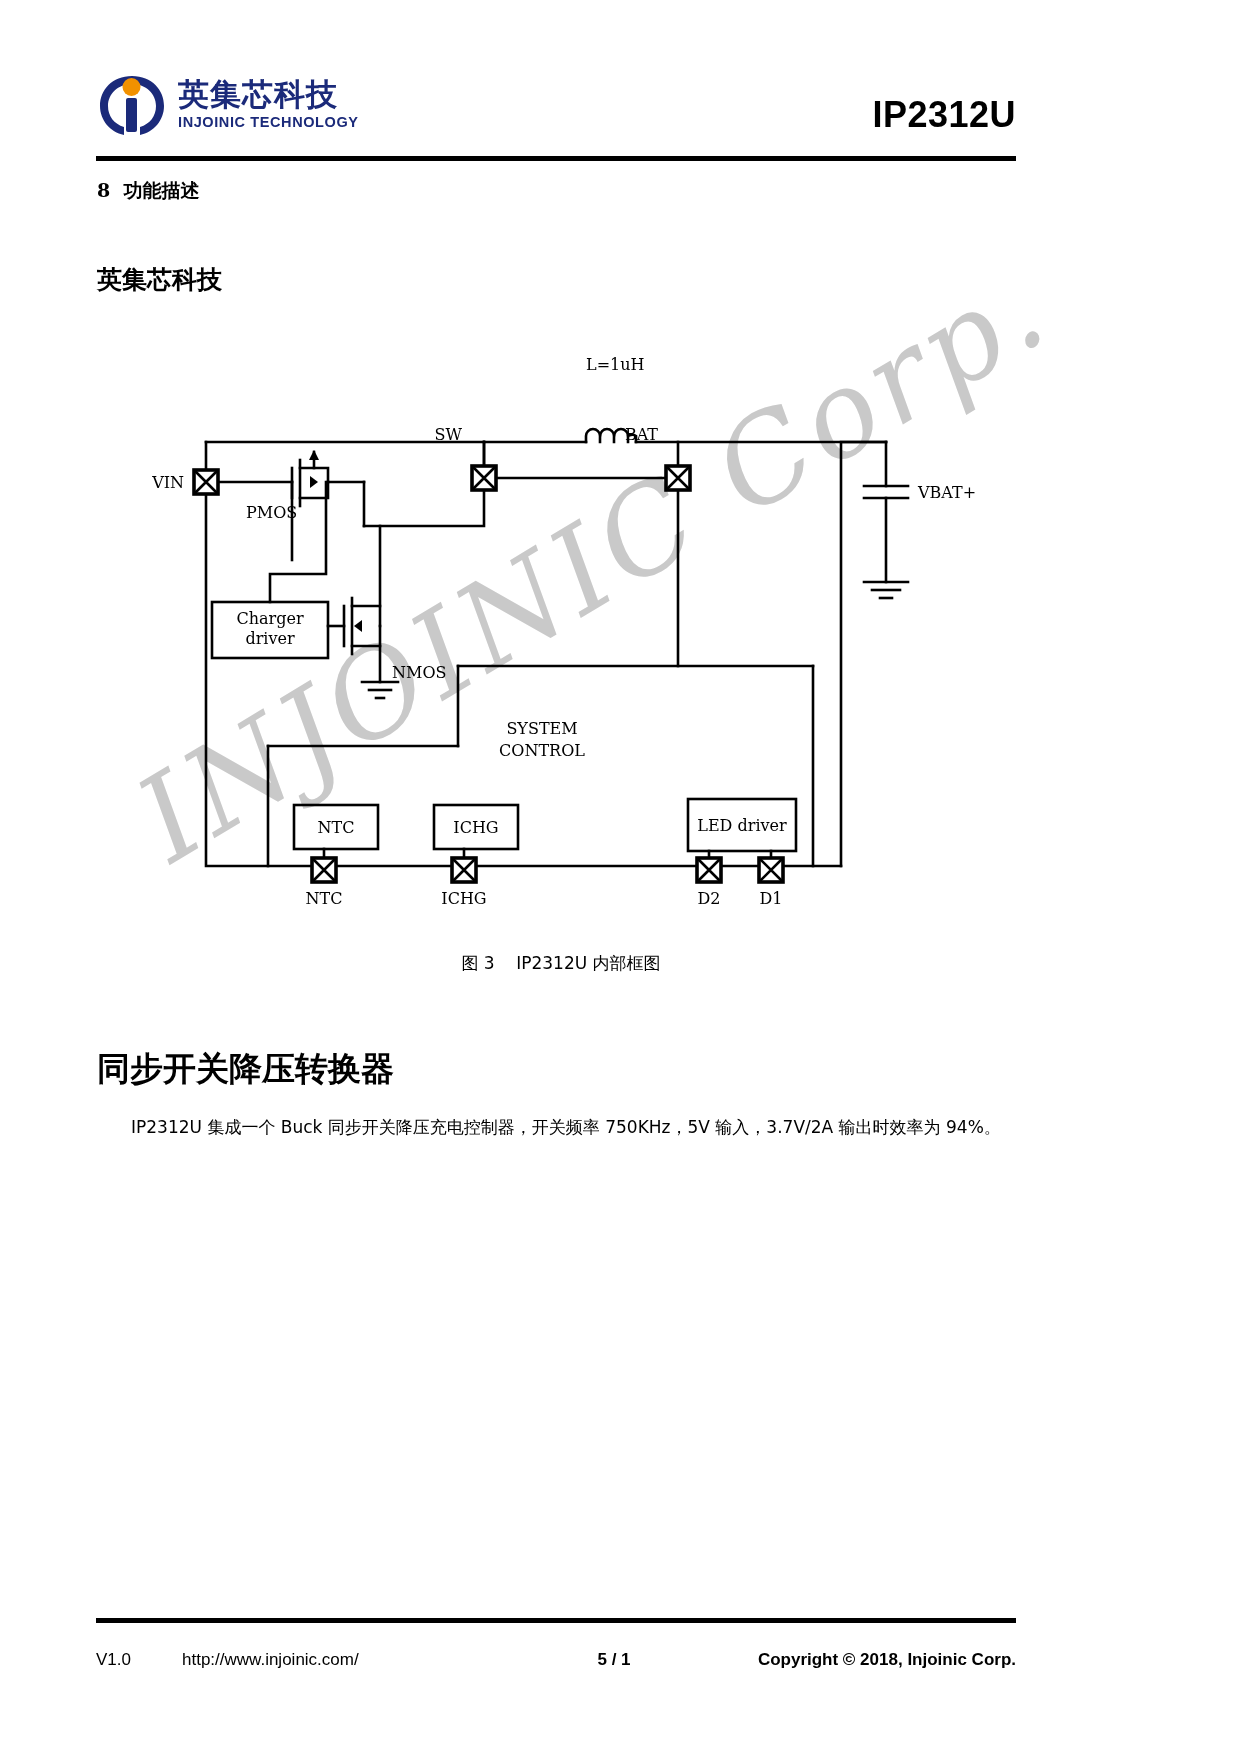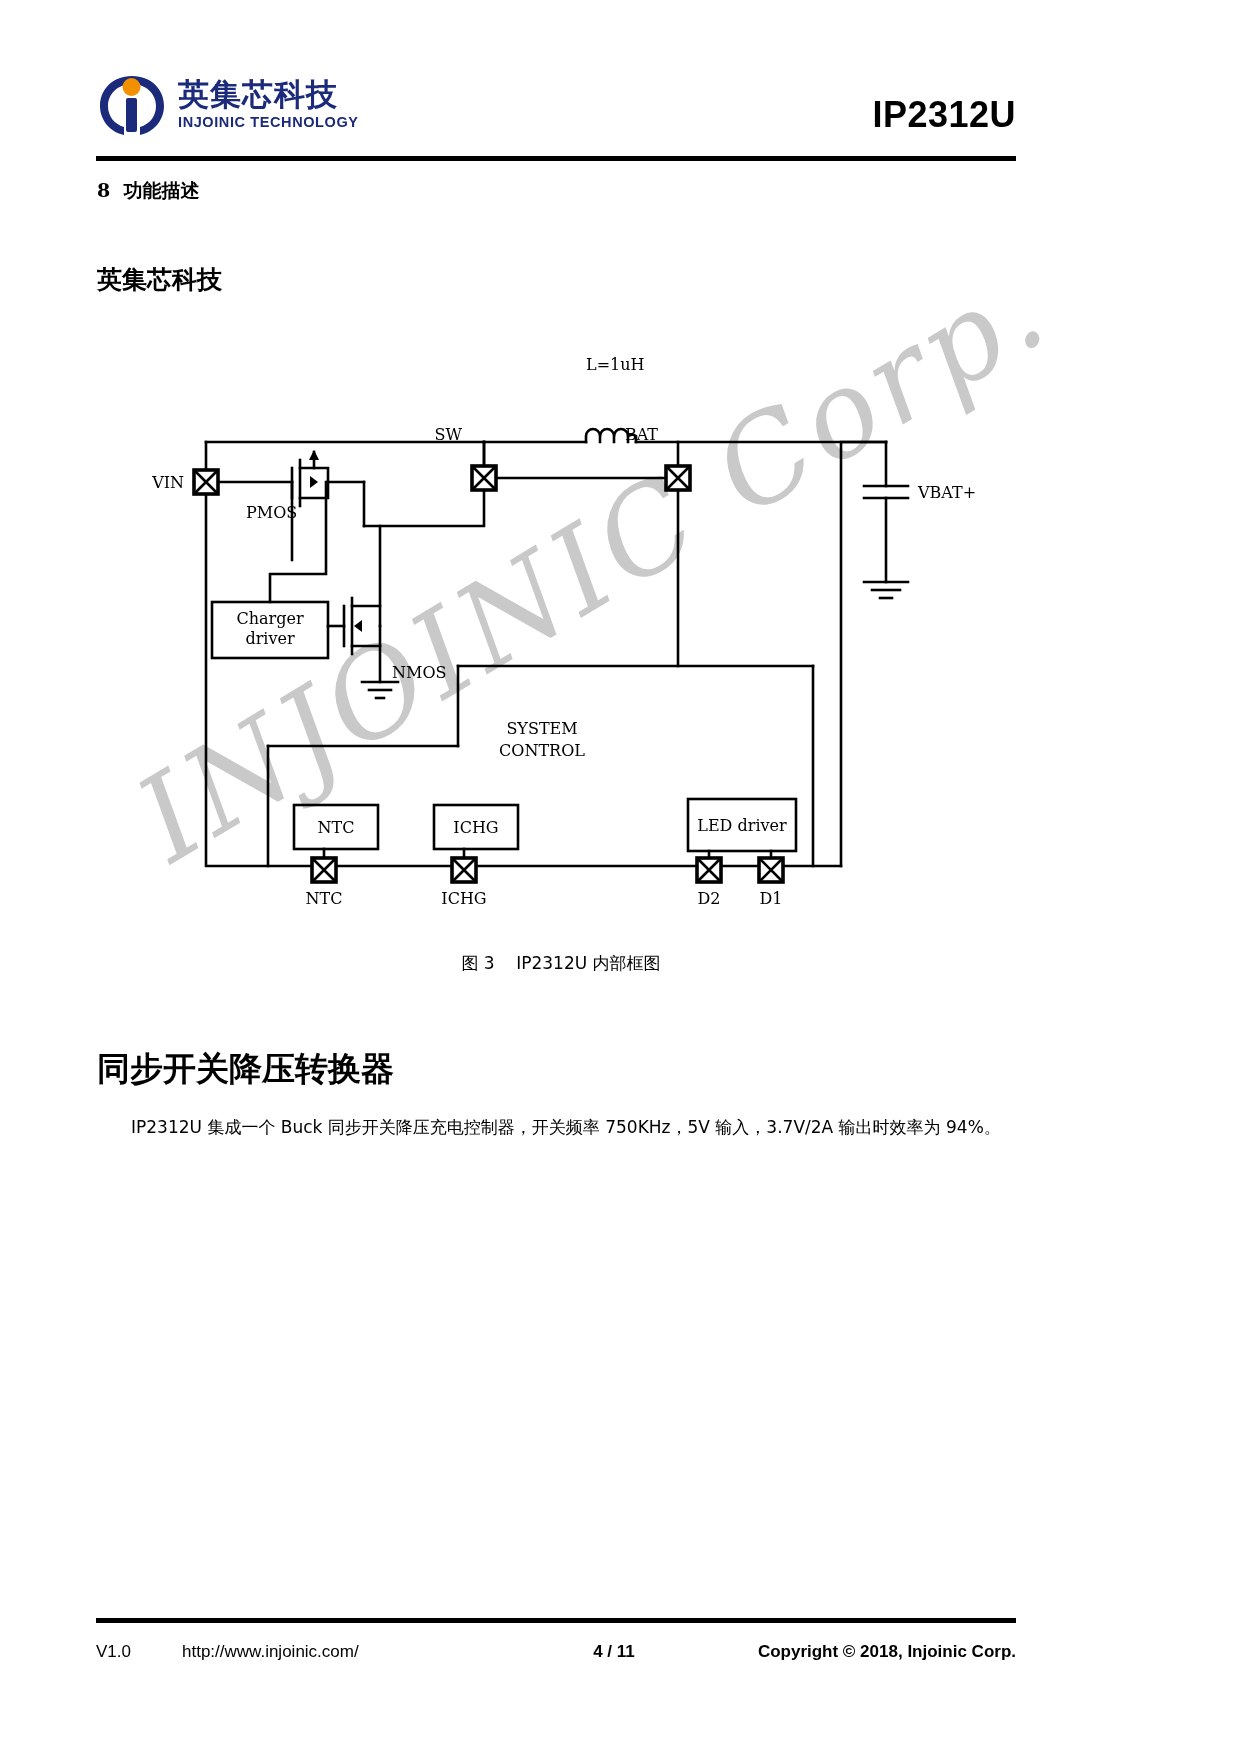--- a/index.html
+++ b/index.html
@@ -88,21 +88,21 @@
   }
 
   
   .footer-rule {
     position: absolute; left: 96px; top: 1618px;
     width: 920px; height: 5px; background: #000;
   }
   .footer {
     position: absolute; left: 96px; top: 1634px;
     width: 920px; height: 36px;
-    display: flex; align-items: center;
+    display: flex; align-items: flex-end;
     font-size: 17px;
   }
   .f-ver   { width: 86px; }
   .f-url   { flex: 0 0 330px; }
   .f-page  { flex: 1; text-align: center; font-weight: 700; }
   .f-copy  { flex: 0 0 300px; text-align: right; font-weight: 700; }
 
   
   .watermark {
     position: absolute; left: 0; top: 0;
@@ -300,17 +300,17 @@
   </div>
 
   <div class="h2-sec2">同步开关降压转换器</div>
 
   <div class="body-text">IP2312U 集成一个 Buck 同步开关降压充电控制器，开关频率 750KHz，5V 输入，3.7V/2A 输出时效率为 94%。</div>
 
   <div class="footer-rule"></div>
   <div class="footer">
     <div class="f-ver">V1.0</div>
     <div class="f-url">http://www.injoinic.com/</div>
-    <div class="f-page">4 / 11</div>
+    <div class="f-page">5 / 1</div>
     <div class="f-copy">Copyright © 2018, Injoinic Corp.</div>
   </div>
 
 </div>
 
 </body></html>

